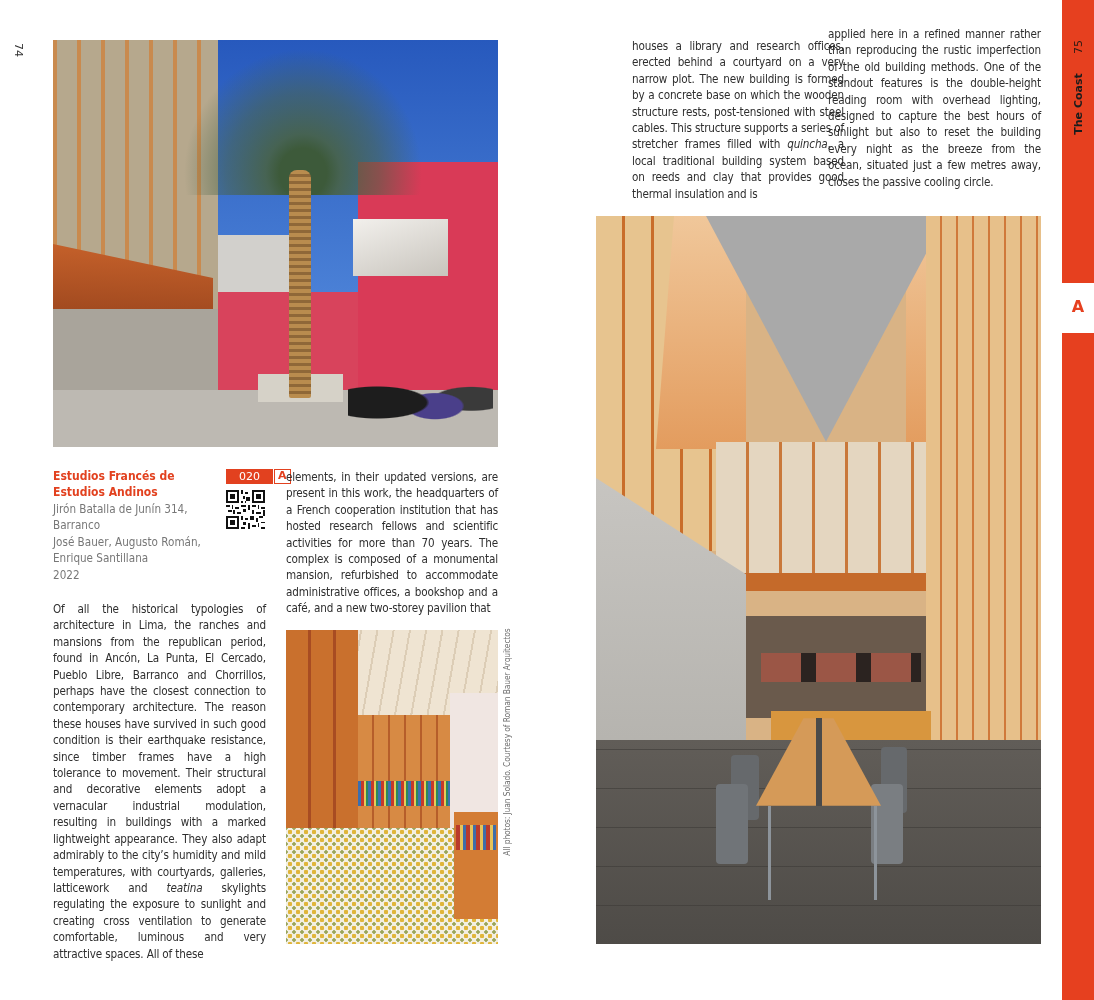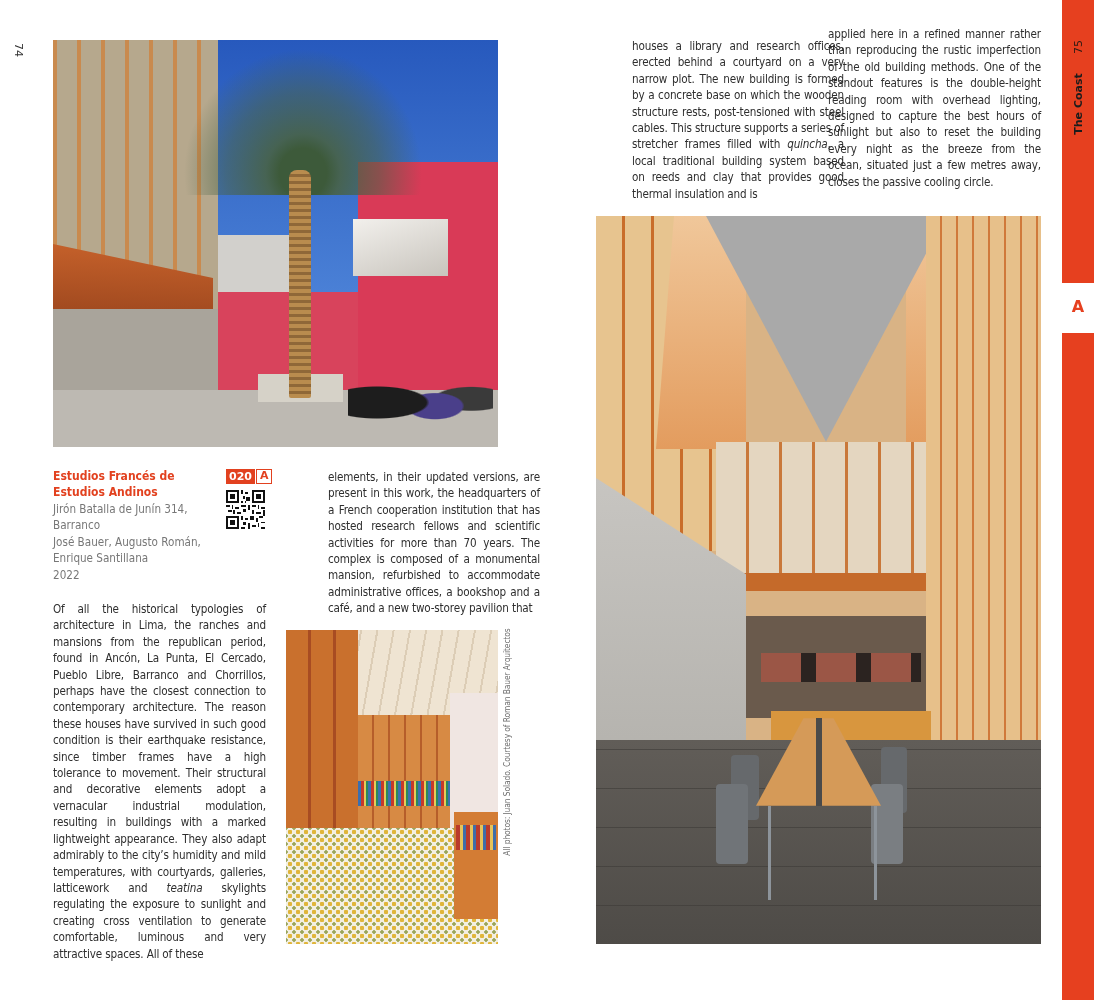--- a/index.html
+++ b/index.html
@@ -113,21 +113,21 @@
     font-family: "DejaVu Sans Condensed", "DejaVu Sans", sans-serif;
   }
   .entry-meta {
     position: absolute; left: 53px; top: 501px; width: 170px;
     font-size: 11.6px; line-height: 16.4px; color: #777;
     font-family: "DejaVu Sans Condensed", "DejaVu Sans", sans-serif;
   }
   .entry-meta .i { }
 
   .badge { position: absolute; left: 226px; top: 469px; height: 15px; display: flex; }
-  .badge .num { background: #e2411f; color: #fff; font-size: 11px; font-weight: bold; line-height: 15px; padding: 0 3px; }
+  .badge .num { background: #e2411f; color: #fff; font-size: 11px; font-weight: normal; line-height: 15px; padding: 0 13px; }
   .badge .letter { border: 1.5px solid #e2411f; background:#fff; color: #e2411f; font-size: 11px; font-weight: bold;
     line-height: 12px; padding: 0 3px; margin-left: 1px; }
 
   .qr { position: absolute; left: 226px; top: 490px; width: 39px; height: 39px; }
 
   
   .side-tab { position: absolute; left: 1062px; width: 32px; background: #e6401f; }
   .side-tab.top { top: 0; height: 283px; }
   .side-tab.bottom { top: 333px; height: 667px; }
   .side-tab .vert {
@@ -225,21 +225,21 @@
   <div class="i">José Bauer, Augusto Román,</div>
   <div class="i">Enrique Santillana</div>
   <div>2022</div>
 </div>
 
 <div class="text-col" style="left:53px; top:601px; width:213px;">
   <span>Of all the historical typologies of architecture in Lima, the ranches and mansions from the republican period, found in Ancón, La Punta, El Cercado, Pueblo Libre, Barranco and Chorrillos, perhaps have the closest connection to contemporary architecture. The reason these houses have survived in such good condition is their earthquake resistance, since timber frames have a high tolerance to movement. Their structural and deco­rative elements adopt a vernacular indus­trial modulation, resulting in buildings with a marked lightweight appearance. They also adapt admirably to the city’s humidity and mild temperatures, with courtyards, galleries, latticework and</span>
   <em>teatina</em><span> skylights regulating the exposure to sunlight and creating cross ventila­tion to generate comfortable, luminous and very attractive spaces. All of these</span>
 </div>
 
-<div class="text-col" style="left:286px; top:469px; width:212px;margin-left:42px;">
+<div class="text-col" style="left:286px; top:469px; width:212px;">
   <span>elements, in their updated versions, are present in this work, the headquarters of a French cooperation institution that has hosted research fellows and scientific activities for more than 70 years. The complex is composed of a monumental mansion, refurbished to accommodate administrative offices, a bookshop and a café, and a new two-storey pavilion that</span>
 </div>
 
 <div id="photo-bookshop" class="photo" title="Bookshop interior with timber shelving and patterned tile floor">
   <div class="ceiling"></div>
   <div class="right-wall"></div>
   <div class="back-wall"></div>
   <div class="shelf"></div>
   <div class="left-wall"></div>
   <div class="floor"></div>

